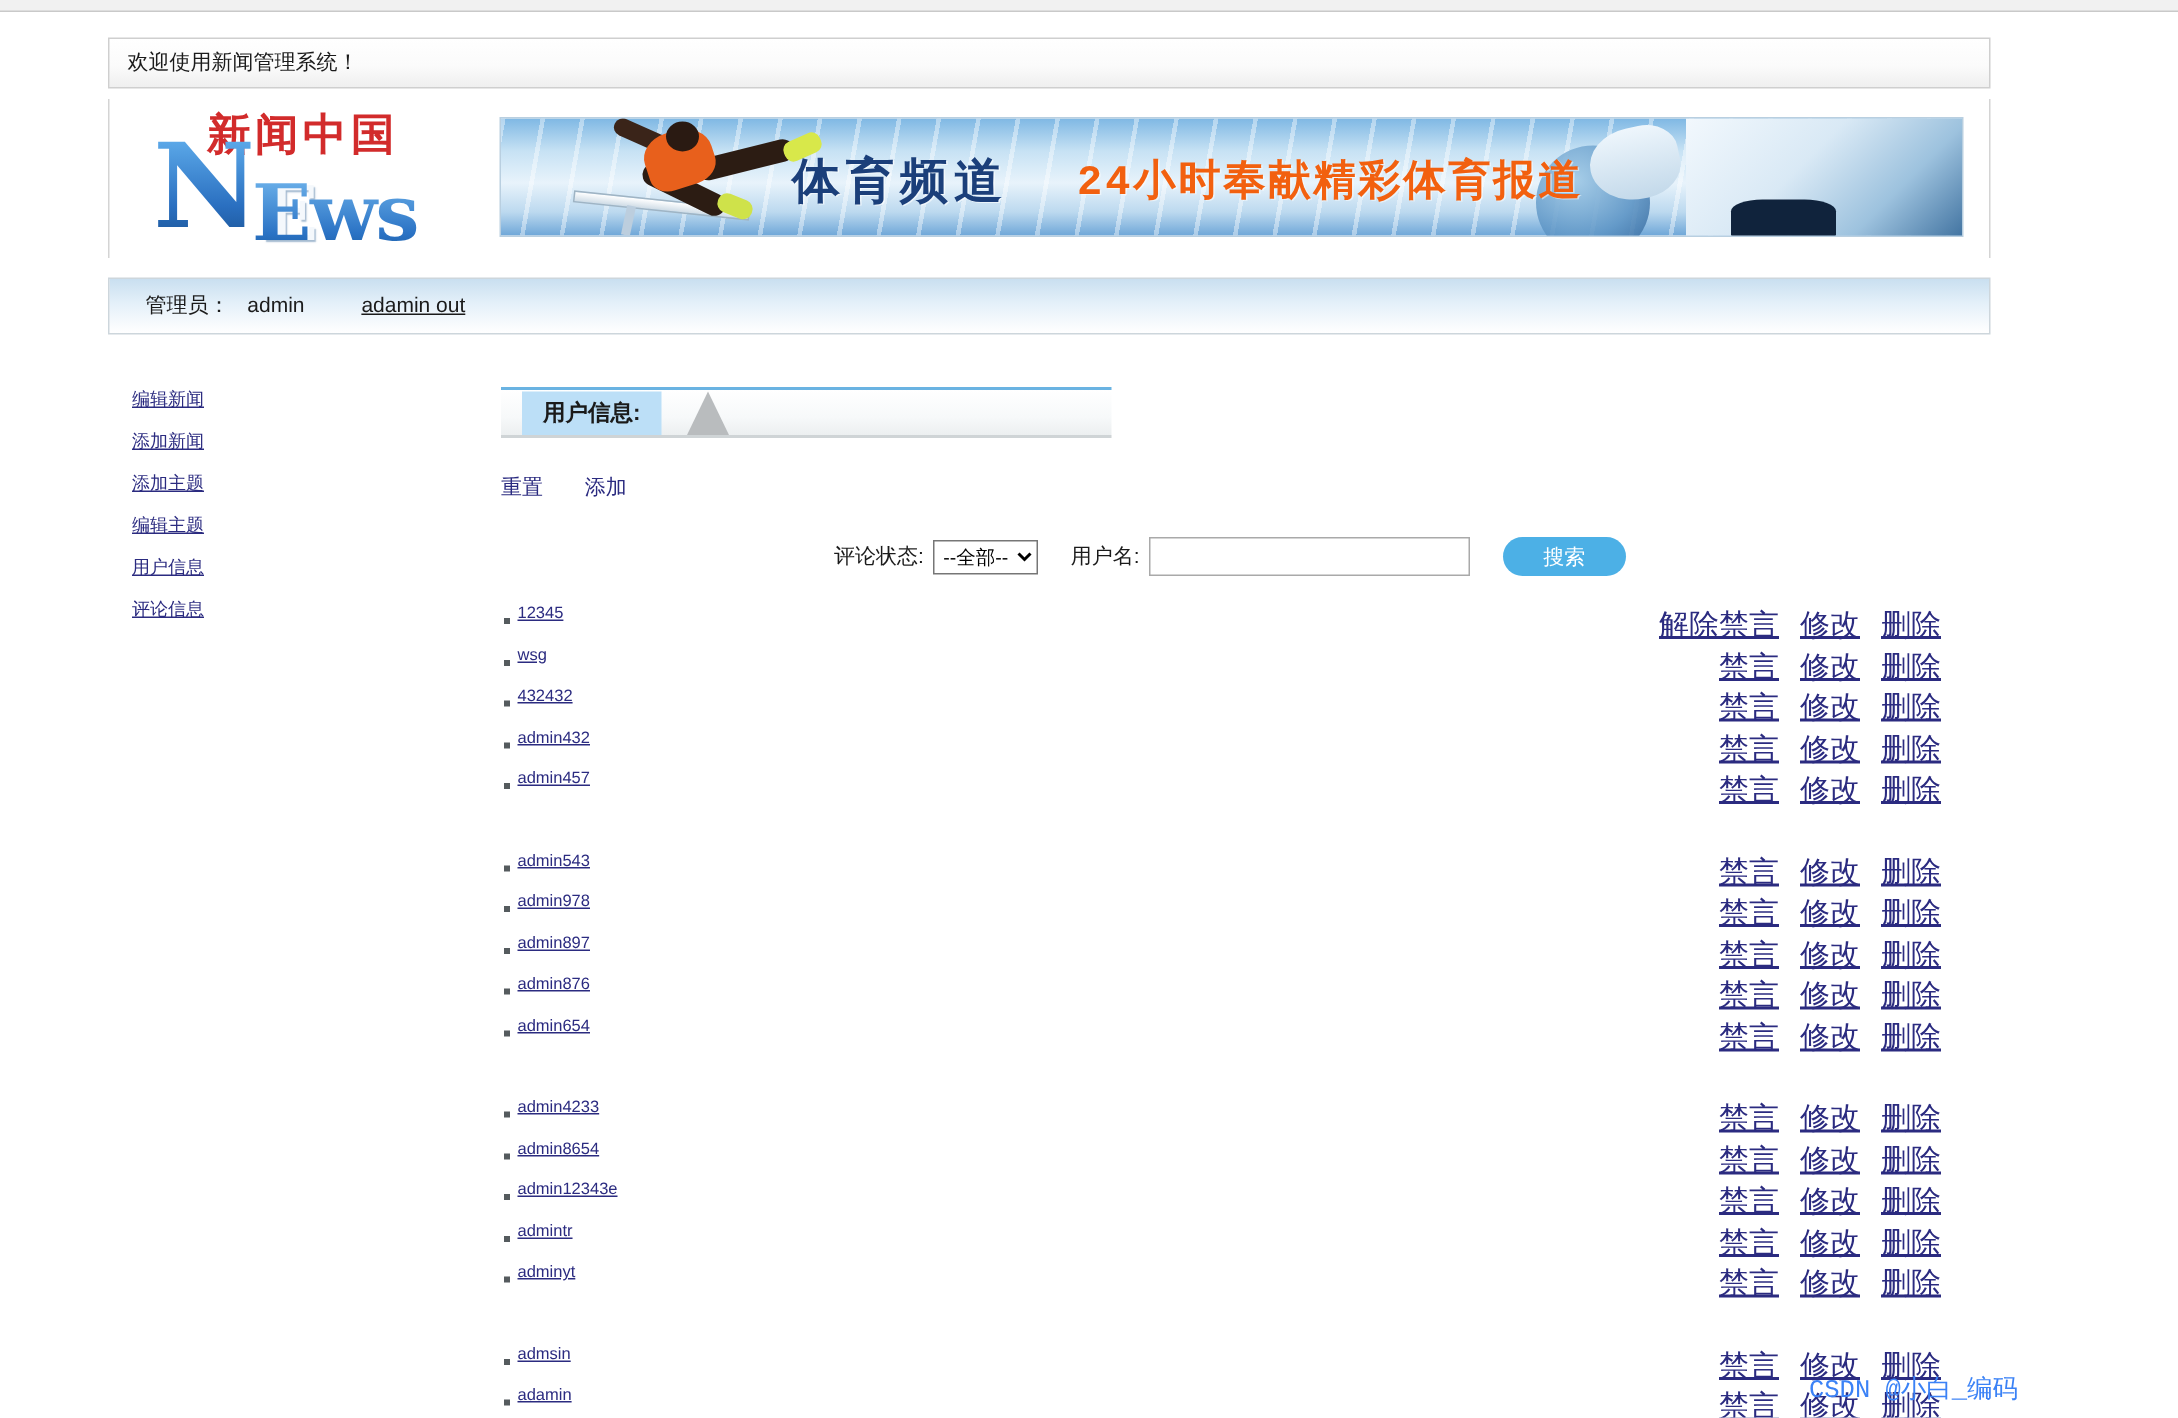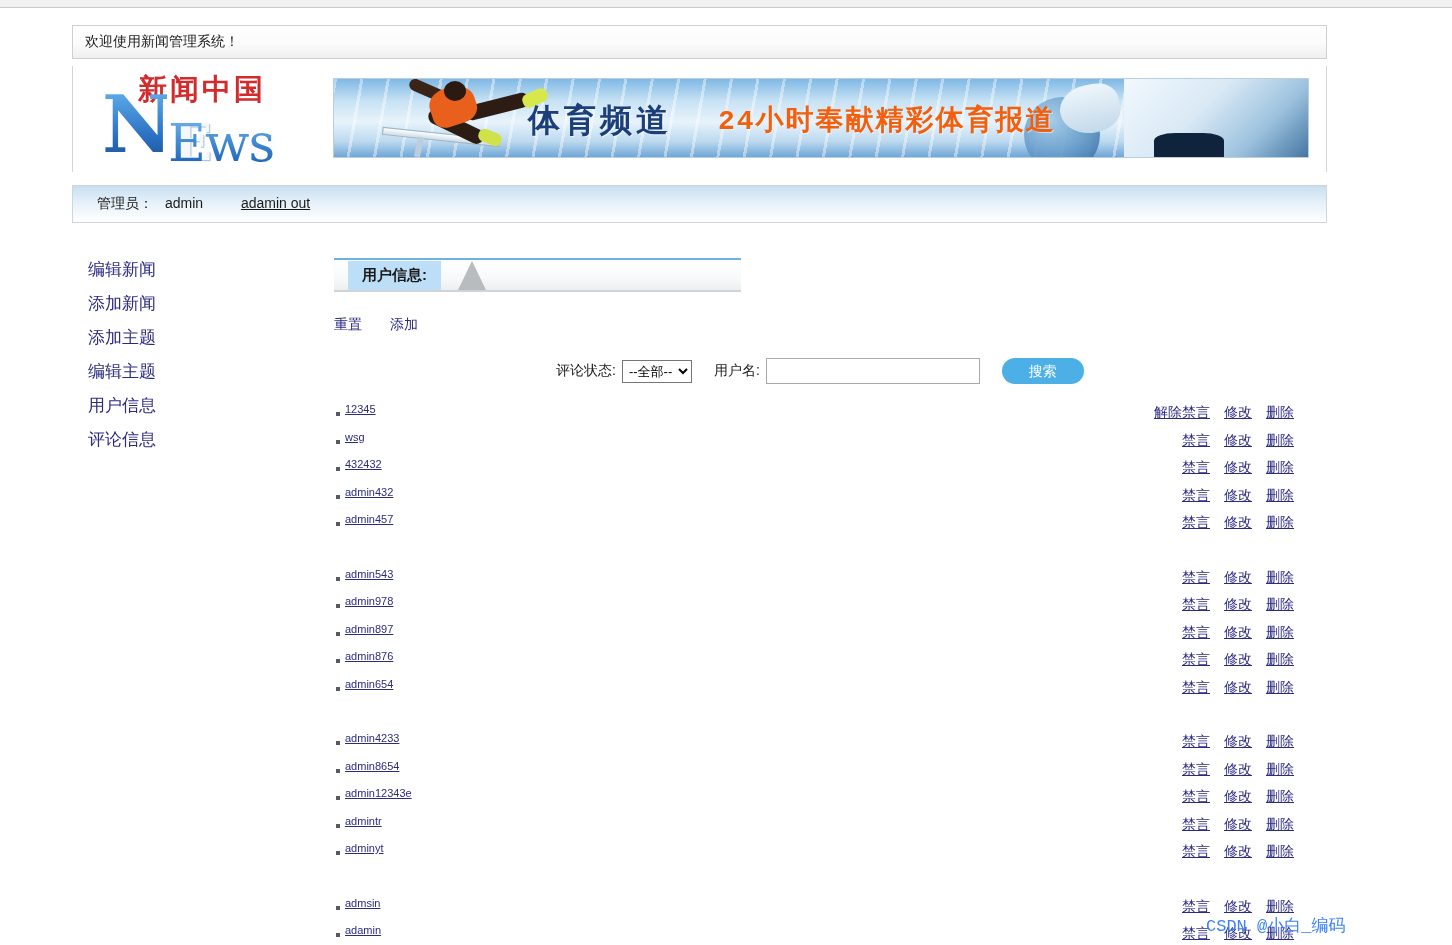--- a/index.html
+++ b/index.html
@@ -92,21 +92,21 @@
     background-clip: text;
     -webkit-text-fill-color: transparent;
     letter-spacing: -6px;
   }
   .logo-ews {
     position: absolute;
     left: 78px;
     top: 49px;
     font-family: "DejaVu Serif", serif;
     font-size: 52px;
-    font-weight: normal;
+    font-weight: bold;
     line-height: 52px;
     color: #2f7fd0;
     background: linear-gradient(to bottom, #6fb4ec 0%, #2a72c4 75%, #1d5ea4 100%);
     -webkit-background-clip: text;
     background-clip: text;
     -webkit-text-fill-color: transparent;
     letter-spacing: -1px;
   }
   .logo-e-white {
     position: absolute;
@@ -306,22 +306,23 @@
 
   
   .sidebar {
     position: absolute;
     left: 88px;
     top: 258px;
     width: 180px;
   }
   .sidebar a {
     display: block;
-    font-size: 17px;
+    font-size: 12px;
     color: #2b2b80;
+    text-decoration: underline;
     margin-bottom: 11px;
     width: max-content;
     cursor: pointer;
   }
 
   
   .content {
     position: absolute;
     left: 334px;
     top: 258px;
@@ -454,21 +455,21 @@
   }
   .row-actions {
     position: absolute;
     right: 0;
     top: 2px;
     width: 340px;
     text-align: right;
     white-space: nowrap;
   }
   .row-actions a {
-    font-size: 14px;
+    font-size: 20px;
     color: #2b2b80;
     text-decoration: underline;
     margin-left: 14px;
     cursor: pointer;
   }
   .act-mute { display: inline-block; min-width: 36px; }
 
   
   .watermark {
     position: absolute;

